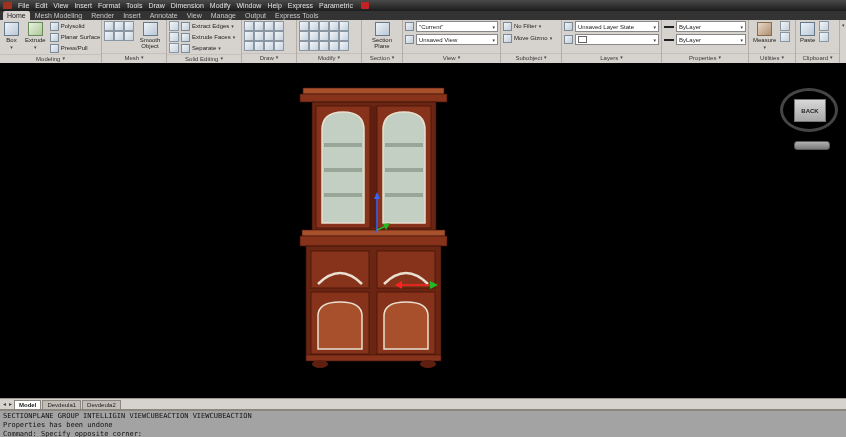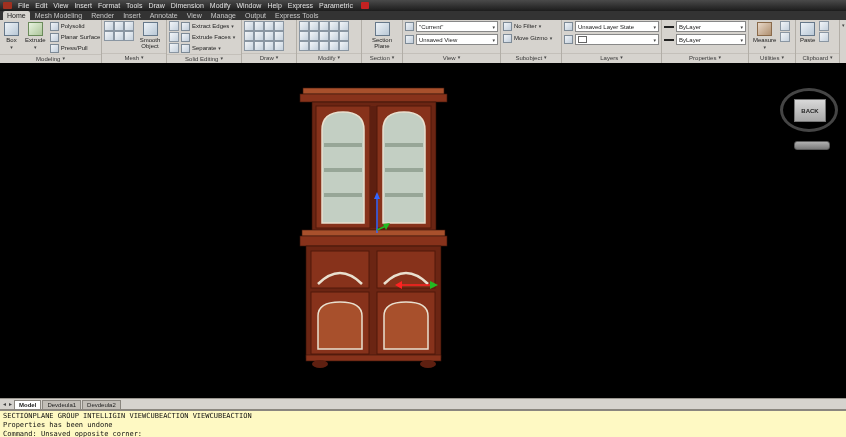--- a/index.html
+++ b/index.html
@@ -50,21 +50,21 @@
   .vc-face{position:absolute;left:14px;top:11px;width:30px;height:21px;background:linear-gradient(#d8d8d8,#a8a8a8);border:1px solid #777;color:#222;font-size:6px;font-weight:bold;display:flex;align-items:center;justify-content:center;}
   .nav-capsule{position:absolute;right:16px;top:78px;width:34px;height:7px;background:linear-gradient(#b0b0b0,#7a7a7a);border:1px solid #5a5a5a;border-radius:3px;}
 
   
   .layoutbar{flex:0 0 10px;background:#d6d3ce;display:flex;align-items:flex-end;padding-left:2px;gap:1px;border-top:1px solid #9a968f;}
   .lt-arrow{font-size:6px;color:#444;padding:0 1px;line-height:9px;}
   .ltab{font-size:6px;color:#222;padding:0 4px;line-height:8px;background:#c1bdb6;border:1px solid #8a867f;border-bottom:none;white-space:nowrap;}
   .ltab.active{background:#fff;font-weight:bold;}
 
   
-  .cmdwin{flex:1;background:#fef9c3;border-top:2px solid #8a867f;font-family:"DejaVu Sans Mono",monospace;font-size:7px;color:#111;padding:1px 3px;display:flex;flex-direction:column;gap:1px;overflow:hidden;}
+  .cmdwin{flex:1;background:#a3a3a3;border-top:2px solid #8a867f;font-family:"DejaVu Sans Mono",monospace;font-size:7px;color:#111;padding:1px 3px;display:flex;flex-direction:column;gap:1px;overflow:hidden;}
   .cmdline{white-space:nowrap;line-height:8px;}
 </style>
 </head>
 <body>
 
 <div class="app">
 
   <div class="menubar">
     <span class="logo"></span>
     <span class="menu-item">File</span>
@@ -450,16 +450,16 @@
     <span class="lt-arrow">◂</span>
     <span class="lt-arrow">▸</span>
     <span class="ltab active">Model</span>
     <span class="ltab">Devdeula1</span>
     <span class="ltab">Devdeula2</span>
   </div>
 
   <div class="cmdwin">
     <div class="cmdline">SECTIONPLANE GROUP INTELLIGIN VIEWCUBEACTION VIEWCUBEACTION</div>
     <div class="cmdline">Properties has been undone</div>
-    <div class="cmdline">Command: Unsaved opposite corner:</div>
+    <div class="cmdline">Command: Specify opposite corner:</div>
   </div>
 
 </div>
 
 </body></html>

